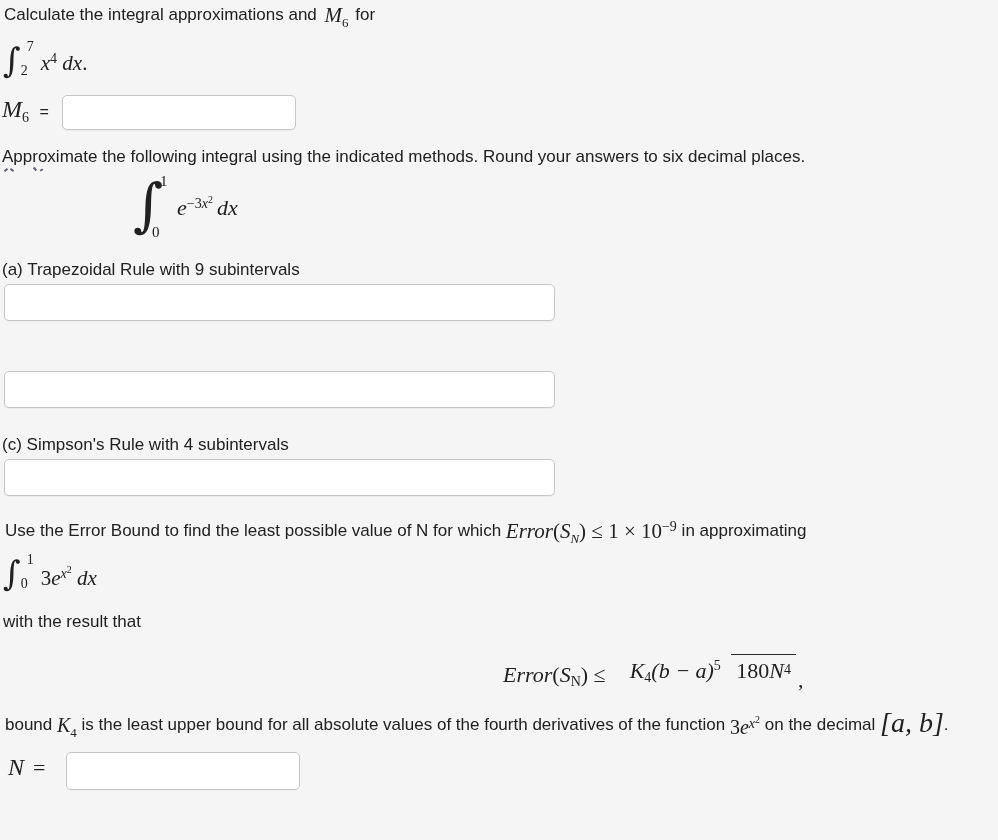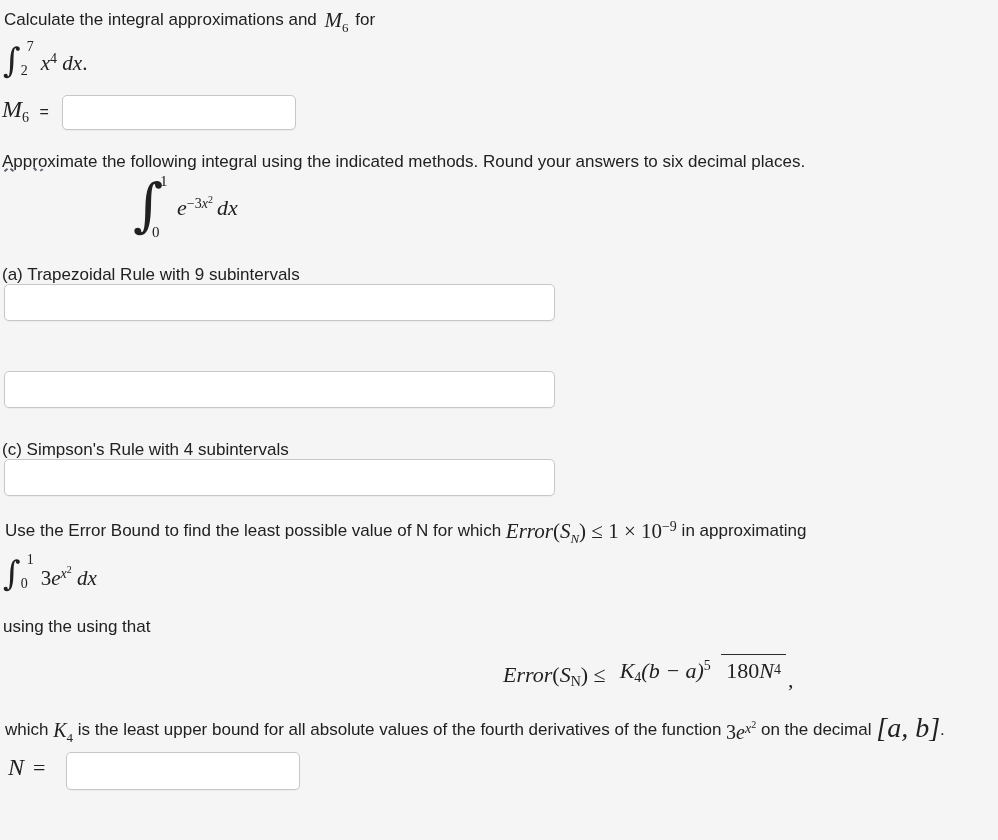--- a/index.html
+++ b/index.html
@@ -3,21 +3,21 @@
 <meta charset="utf-8">
 <style>
   html,body{margin:0;padding:0;}
   body{background:#f5f5f5;}
   .page{
     position:relative;width:998px;height:840px;background:#f5f5f5;
     font-family:"Liberation Sans","DejaVu Sans",sans-serif;color:#212121;
     overflow:hidden;
   }
   .abs{position:absolute;}
-  .txt{font-size:17px;line-height:28px;white-space:nowrap;}
+  .txt{font-size:17px;line-height:18px;white-space:nowrap;}
   .math{font-family:"Liberation Serif","DejaVu Serif",serif;}
   .it{font-style:italic;}
   .mtitle{font-size:21px;vertical-align:-2px;}
   .msub{font-size:13px;vertical-align:-5px;font-style:normal;}
   .msub.it{font-style:italic;}
 
   
   .ansbox{
     position:absolute;box-sizing:border-box;background:#ffffff;
     border:1px solid #c7c7c7;border-radius:5px;
@@ -50,21 +50,21 @@
     font-family:"DejaVu Serif","Liberation Serif",serif;font-style:italic;
     font-size:58px;line-height:74px;
   }
   .dsup{position:absolute;left:27px;top:1px;font-size:15px;font-family:"Liberation Serif",serif;}
   .dsub{position:absolute;left:19px;top:52px;font-size:15px;font-family:"Liberation Serif",serif;}
   .dbody{position:absolute;left:44px;top:22px;font-size:22px;white-space:nowrap;}
 
   
   .formula{display:flex;align-items:center;font-size:22px;}
   .f-lhs{margin-top:8px;white-space:nowrap;}
-  .frac{display:inline-block;text-align:center;margin-left:9px;}
+  .frac{display:inline-block;text-align:center;margin-left:19px;}
   .frac .num{padding:0 5px 3px;white-space:nowrap;}
   .frac .den{border-top:1.6px solid #2b2b2b;padding:3px 5px 0;white-space:nowrap;}
   .fexp{font-size:14px;vertical-align:8px;font-style:normal;}
   .fsub{font-size:14px;vertical-align:-4px;font-style:normal;}
   .f-comma{margin-top:16px;margin-left:2px;}
 
   
   .pmath{font-size:21px;vertical-align:-2px;white-space:nowrap;text-align:right;}
   .pexp{font-size:14px;vertical-align:7px;font-style:normal;}
 
@@ -127,33 +127,33 @@
 
   <div class="abs math iline" style="left:3px;top:553px;">
     <span class="isign">∫</span>
     <span class="ilims">
       <span class="ilim-top">1</span>
       <span class="ilim-bot">0</span>
     </span>
     <span class="ibody"><span>3</span><span class="it">e</span><span class="iexp"><span class="it">x</span><span class="iexp2">2</span></span>&nbsp;<span class="it">dx</span></span>
   </div>
 
-  <div class="abs txt" style="left:3px;top:613px;">using the using that</div>
+  <div class="abs txt" style="left:3px;top:613px;">with the result that</div>
 
   <div class="abs formula math" style="left:503px;top:651px;">
     <span class="f-lhs"><span class="it">Error</span><span>(</span><span class="it">S</span><span class="fsub it">N</span><span>)</span> <span>≤</span></span>
     <span class="frac">
       <span class="num"><span class="it">K</span><span class="fsub">4</span><span class="it">(b − a)</span><span class="fexp">5</span></span>
       <span class="den"><span>180</span><span class="it">N</span><span class="fexp" style="vertical-align:4px;">4</span></span>
     </span>
     <span class="f-comma">,</span>
   </div>
 
   <div class="abs txt" style="left:5px;top:711px;">
-    <span>which</span>
+    <span>bound</span>
     <span class="math it" style="font-size:20px;vertical-align:-2px;"><span>K</span><span class="msub">4</span></span>
     <span>is the least upper bound for all absolute values of the fourth derivatives of the function</span>
     <span class="math" style="font-size:20px;vertical-align:-4px;"><span>3</span><span class="it">e</span><span class="iexp" style="vertical-align:6px;"><span class="it">x</span><span class="iexp2">2</span></span></span>
     <span>on the decimal</span>
     <span class="math it" style="font-size:28px;vertical-align:-2px;">[a, b]</span><span>.</span>
   </div>
 
   <div class="abs math" style="left:8px;top:754px;">
     <span class="it" style="font-size:24px;">N</span>
     <span style="font-size:22px;margin-left:5px;">=</span>

